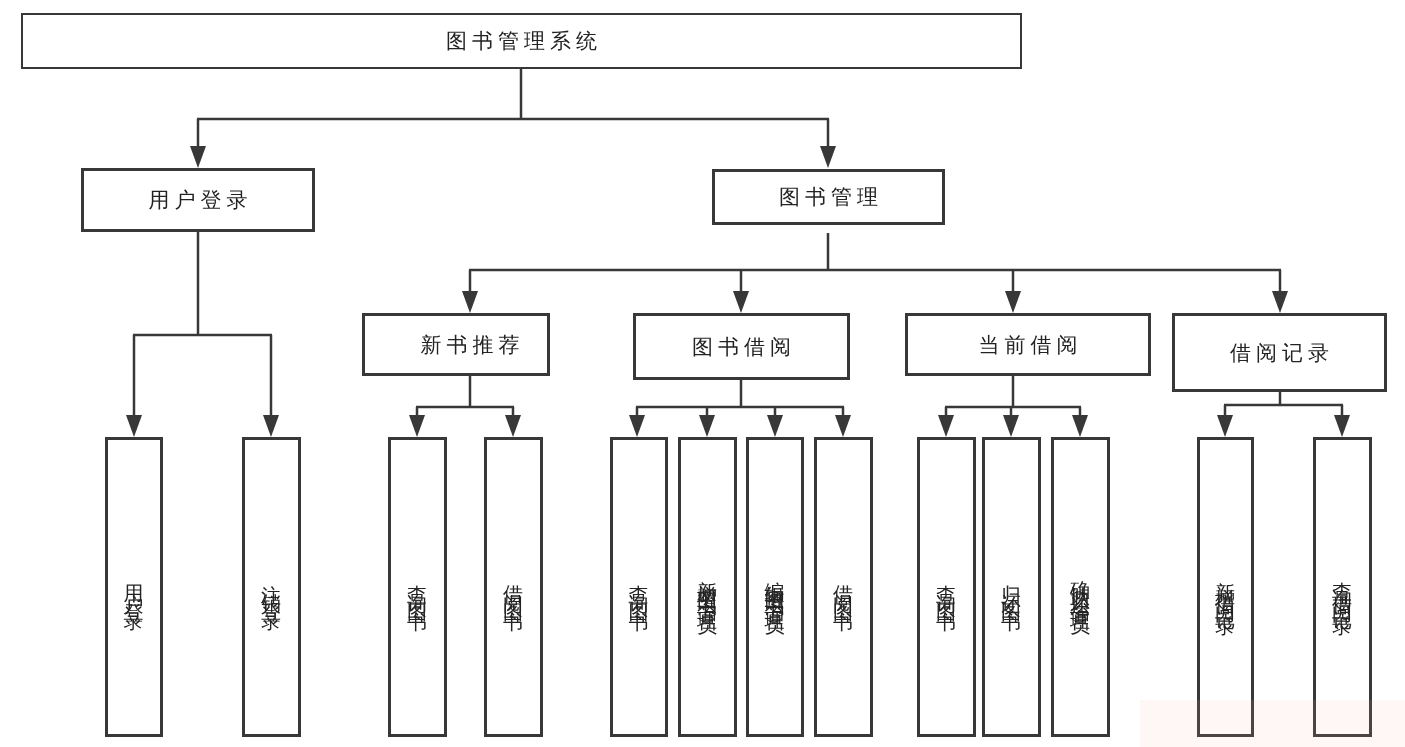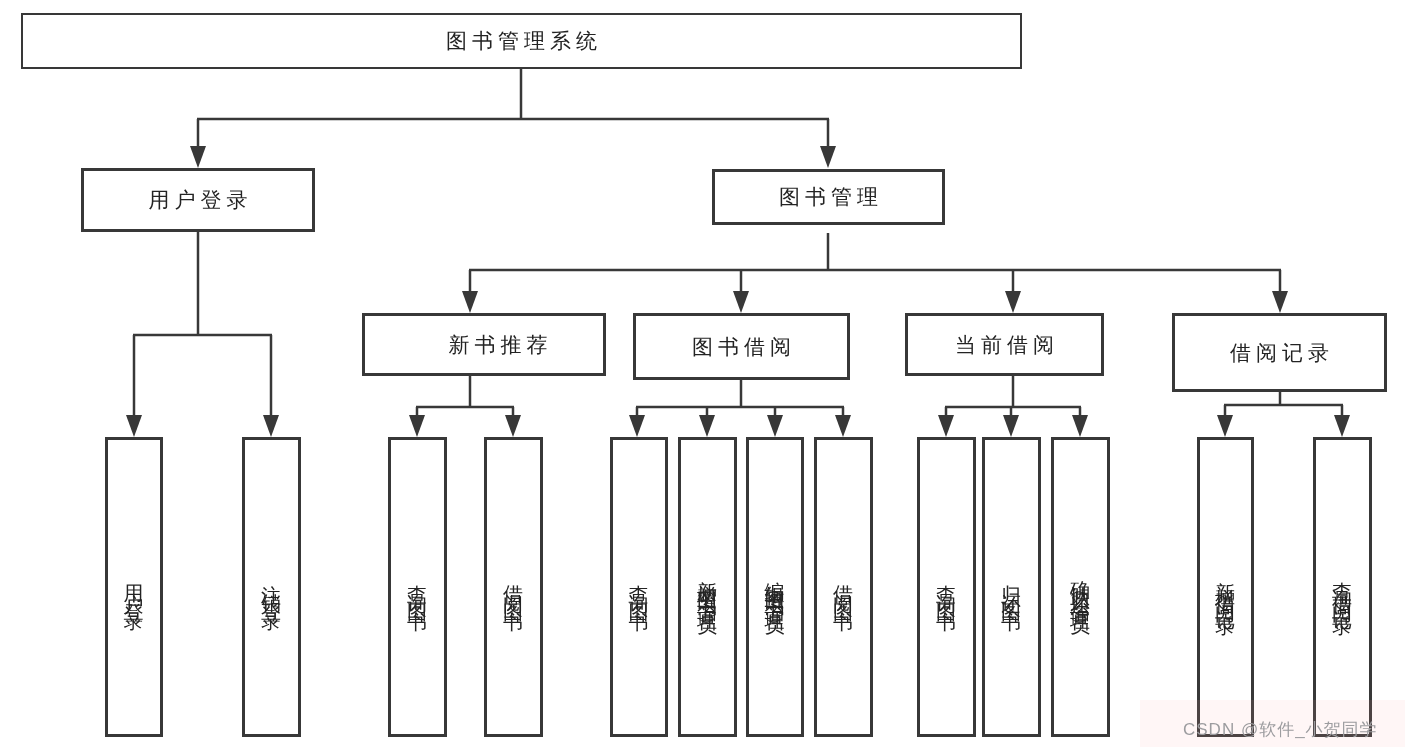--- a/index.html
+++ b/index.html
@@ -149,27 +149,27 @@
     <span class="hlabel">图书管理系统</span>
   </div>
 
   <div class="node" style="left:81px;top:168px;width:234px;height:64px;">
     <span class="hlabel">用户登录</span>
   </div>
   <div class="node" style="left:712px;top:169px;width:233px;height:56px;">
     <span class="hlabel">图书管理</span>
   </div>
 
-  <div class="node" style="left:362px;top:313px;width:244px;height:63px;padding-left:28px;">
+  <div class="node" style="left:362px;top:313px;width:188px;height:63px;padding-left:28px;">
     <span class="hlabel">新书推荐</span>
   </div>
   <div class="node" style="left:633px;top:313px;width:217px;height:67px;">
     <span class="hlabel">图书借阅</span>
   </div>
-  <div class="node" style="left:905px;top:313px;width:199px;height:63px;">
+  <div class="node" style="left:905px;top:313px;width:246px;height:63px;">
     <span class="hlabel">当前借阅</span>
   </div>
   <div class="node" style="left:1172px;top:313px;width:215px;height:79px;">
     <span class="hlabel">借阅记录</span>
   </div>
 
   <div class="vnode" style="left:105px;width:58px;">
     <span class="vlabel">用户登录</span>
   </div>
   <div class="vnode" style="left:242px;width:59px;">
@@ -207,15 +207,14 @@
   </div>
 
   <div class="vnode" style="left:1197px;width:57px;">
     <span class="vlabel" style="letter-spacing:7px;">新增借阅记录</span>
   </div>
   <div class="vnode" style="left:1313px;width:59px;">
     <span class="vlabel" style="letter-spacing:7px;">查询借阅记录</span>
   </div>
 
   <div class="watermark-tint"></div>
-  <div class="watermark">CSDN @软件_小贺同学</div>
 
 </div>
 
 </body></html>

